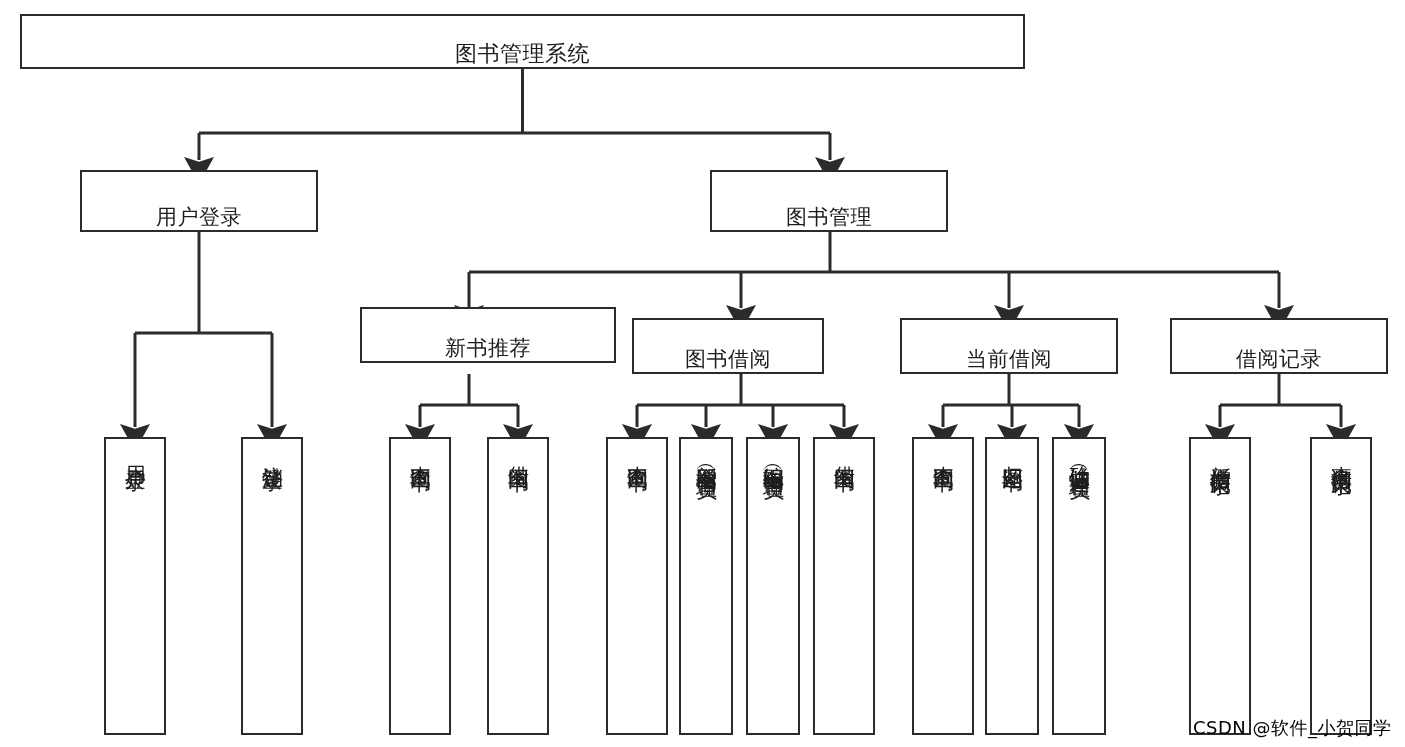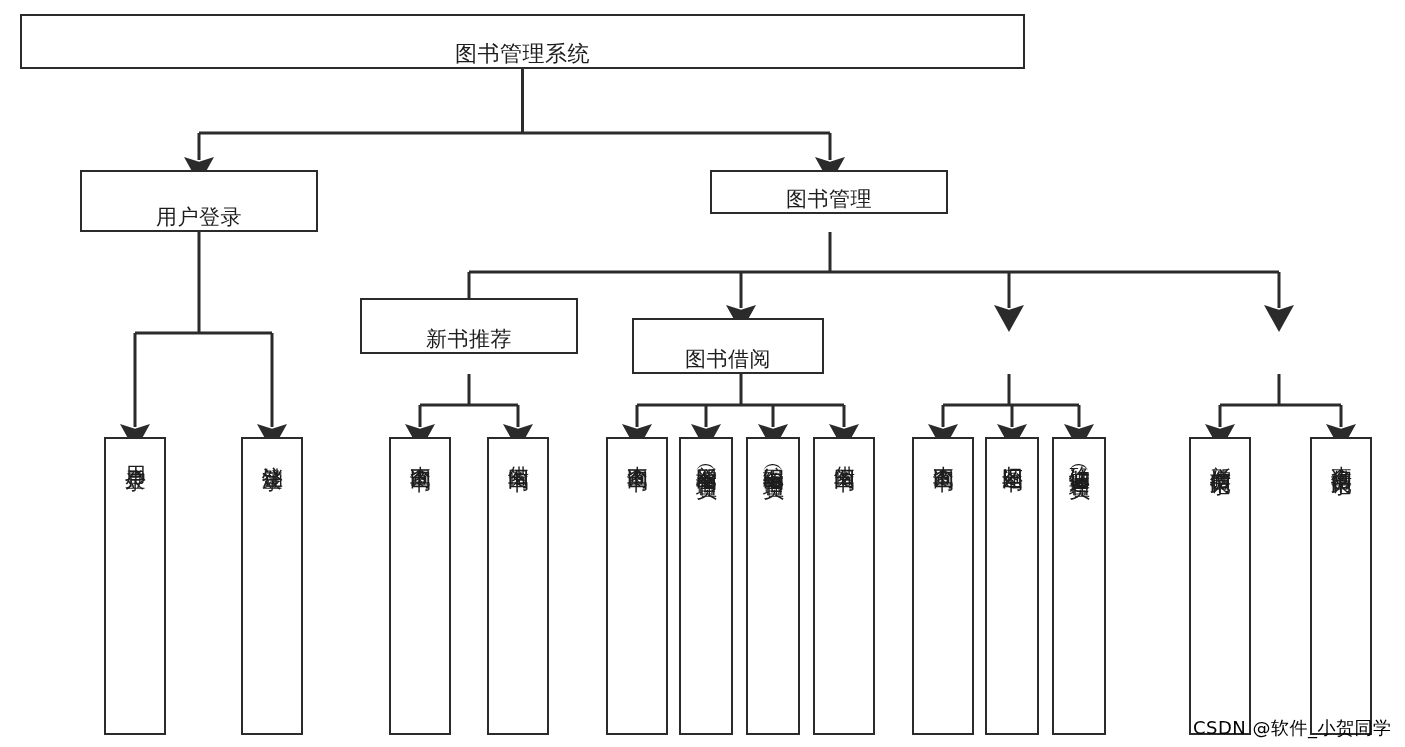--- a/index.html
+++ b/index.html
@@ -122,29 +122,35 @@
     </g>
   </svg>
 
   <div class="node horiz root" style="left:20px; top:14px; width:1005px; height:55px;">
     <span class="label">图书管理系统</span>
   </div>
 
   <div class="node horiz" style="left:80px; top:170px; width:238px; height:62px;">
     <span class="label">用户登录</span>
   </div>
-  <div class="node horiz" style="left:710px; top:170px; width:238px; height:44px;">
+  <div class="node horiz" style="left:710px; top:170px; width:238px; height:62px;">
     <span class="label">图书管理</span>
   </div>
 
-  <div class="node horiz" style="left:360px; top:298px; width:218px; height:56px;">
+  <div class="node horiz" style="left:360px; top:307px; width:256px; height:56px;">
     <span class="label">新书推荐</span>
   </div>
   <div class="node horiz" style="left:632px; top:318px; width:192px; height:56px;">
     <span class="label">图书借阅</span>
+  </div>
+  <div class="node horiz" style="left:900px; top:318px; width:218px; height:56px;">
+    <span class="label">当前借阅</span>
+  </div>
+  <div class="node horiz" style="left:1170px; top:318px; width:218px; height:56px;">
+    <span class="label">借阅记录</span>
   </div>
 
   <div class="node vert" style="left:104px; top:437px; width:62px; height:298px;">
     <span class="label">用户登录</span>
   </div>
   <div class="node vert" style="left:241px; top:437px; width:62px; height:298px;">
     <span class="label">注销登录</span>
   </div>
 
   <div class="node vert" style="left:389px; top:437px; width:62px; height:298px;">

